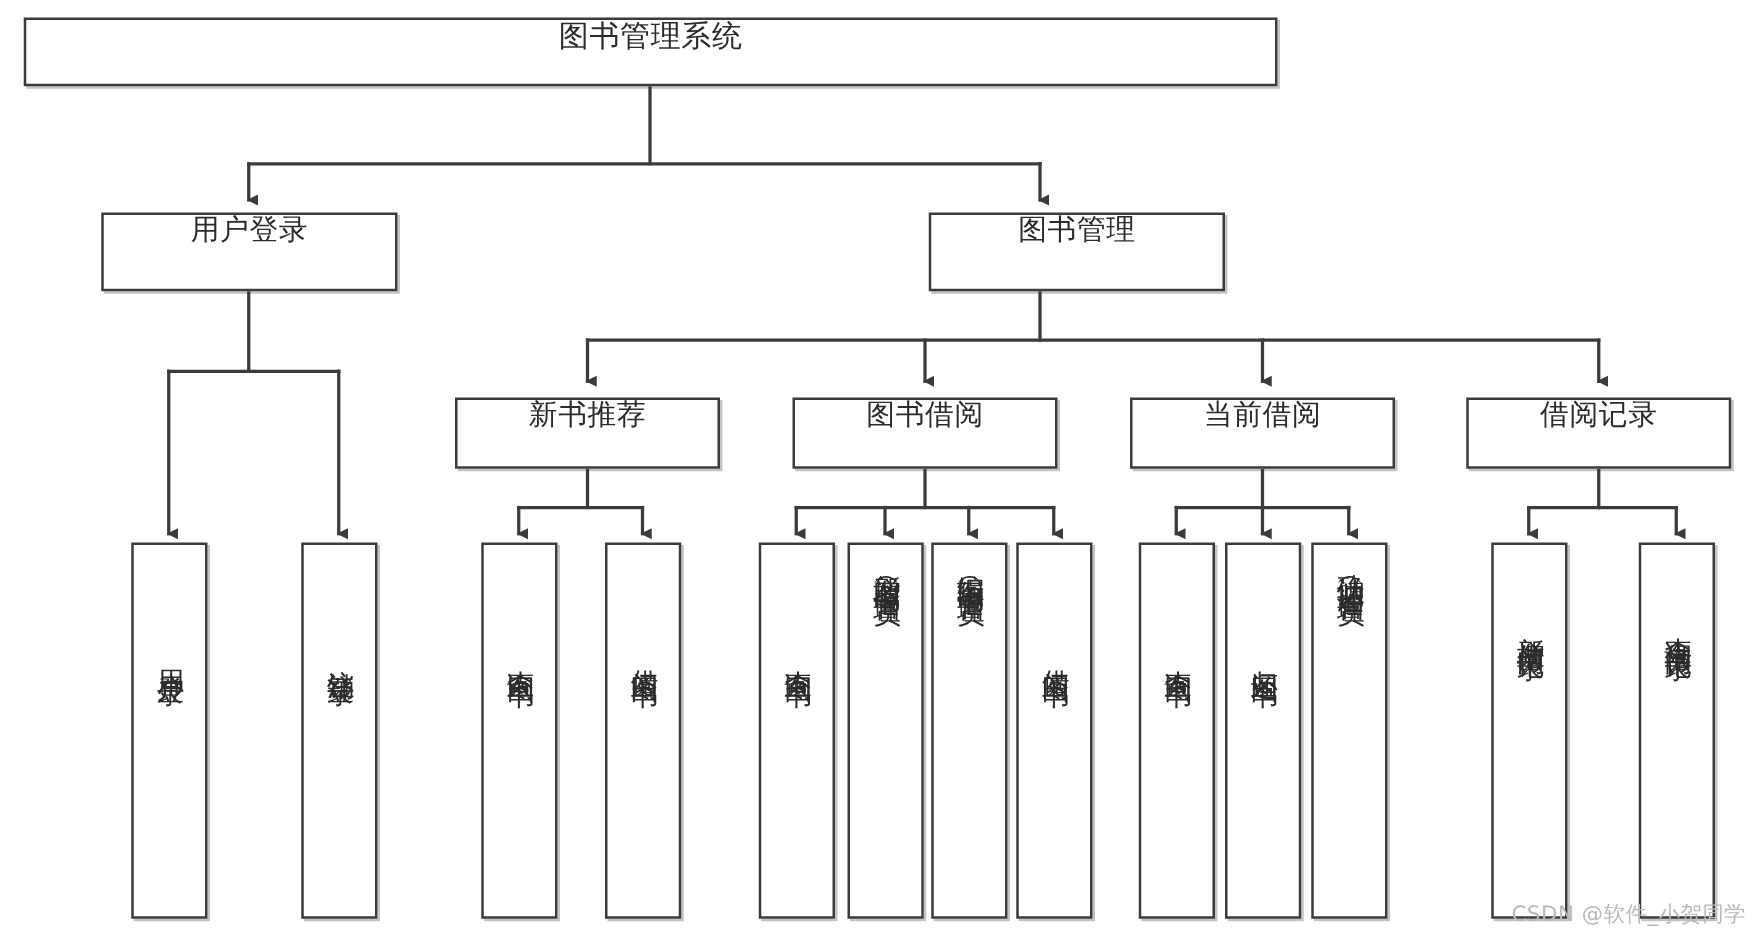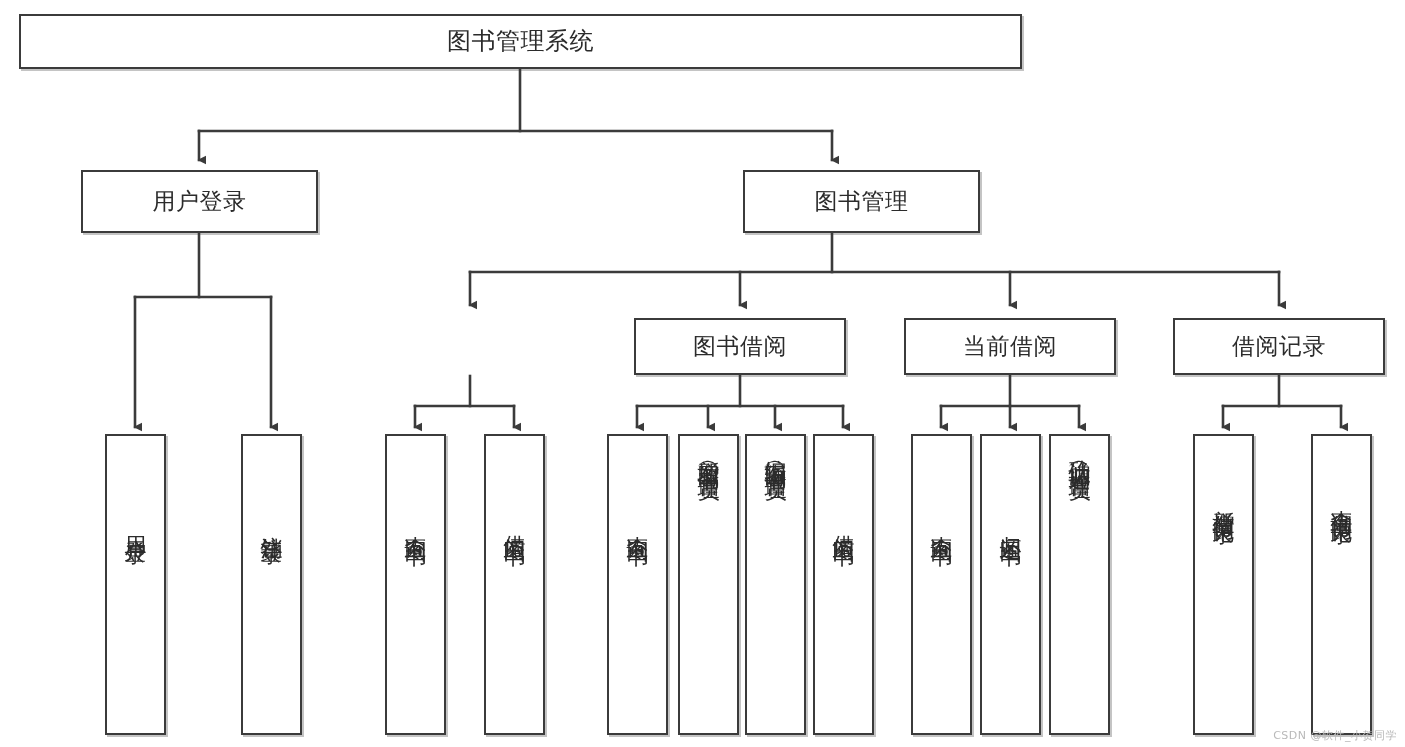--- a/index.html
+++ b/index.html
@@ -25,21 +25,21 @@
     width: 1405px;
     height: 747px;
     pointer-events: none;
   }
   .node {
     position: absolute;
     box-sizing: border-box;
     background: #ffffff;
     border: 2px solid #3b3b3b;
     display: flex;
-    align-items: center;
+    align-items: flex-start;
     justify-content: center;
     color: #2b2b2b;
     box-shadow: 2px 2px 0 rgba(60,60,60,0.30);
   }
   .node .label {
     display: block;
     line-height: 1.12;
     letter-spacing: 0.5px;
   }
   
@@ -67,21 +67,21 @@
   .node.v.mid .label {
     margin-top: 76px;
   }
   .node.v.midshort .label {
     margin-top: 50px;
   }
   .watermark {
     position: absolute;
     right: 8px;
     bottom: 4px;
-    font-size: 11px;
+    font-size: 17px;
     color: #b9b9b9;
     white-space: nowrap;
     letter-spacing: 0.5px;
   }
 </style>
 </head>
 <body>
 
 <div id="canvas">
 
@@ -139,20 +139,23 @@
     <span class="label">图书管理系统</span>
   </div>
 
   <div class="node h" style="left:81px; top:170px; width:237px; height:63px;">
     <span class="label">用户登录</span>
   </div>
   <div class="node h" style="left:711px; top:170px; width:237px; height:63px;margin-left:32px;">
     <span class="label">图书管理</span>
   </div>
 
+  <div class="node h" style="left:364px; top:318px; width:212px; height:57px;">
+    <span class="label">新书推荐</span>
+  </div>
   <div class="node h" style="left:904px; top:318px; width:212px; height:57px;">
     <span class="label">当前借阅</span>
   </div>
   <div class="node h" style="left:634px; top:318px; width:212px; height:57px;">
     <span class="label">图书借阅</span>
   </div>
   <div class="node h" style="left:1173px; top:318px; width:212px; height:57px;">
     <span class="label">借阅记录</span>
   </div>
 

